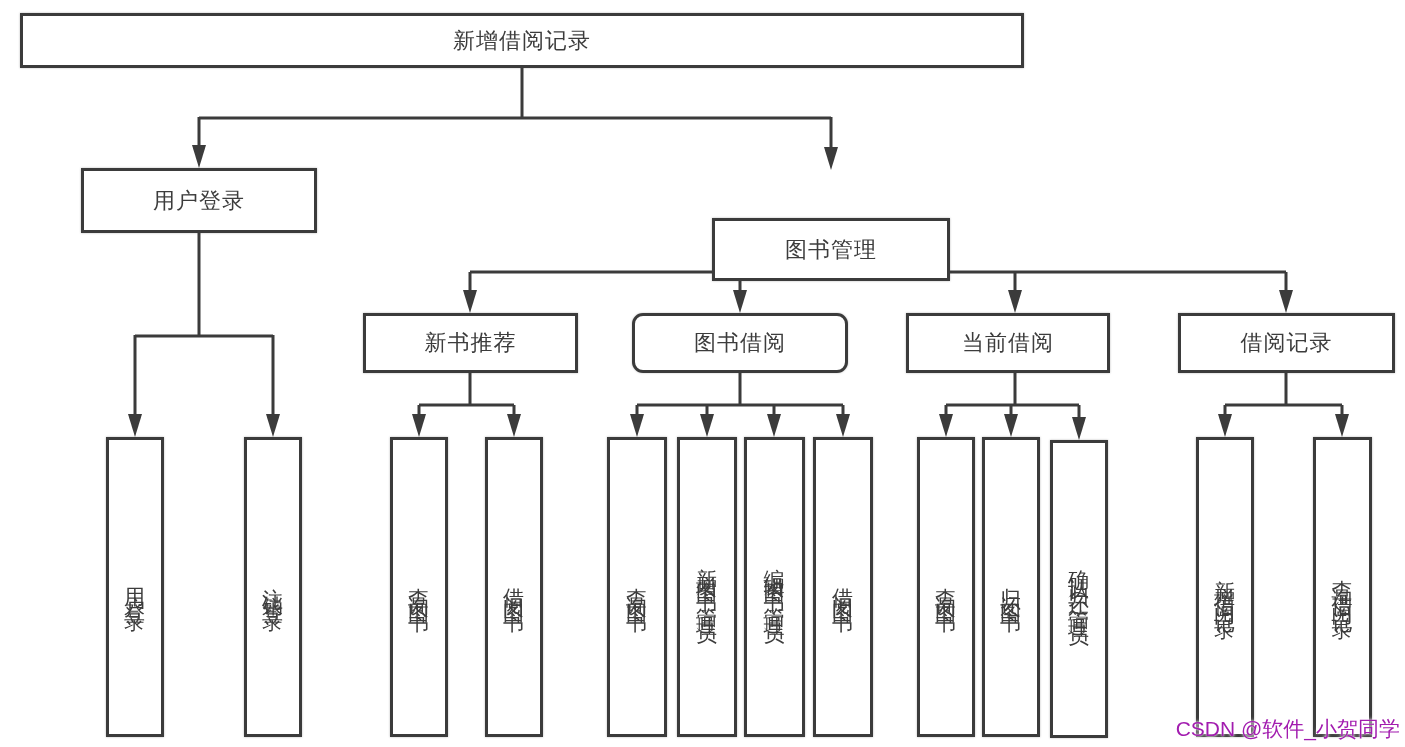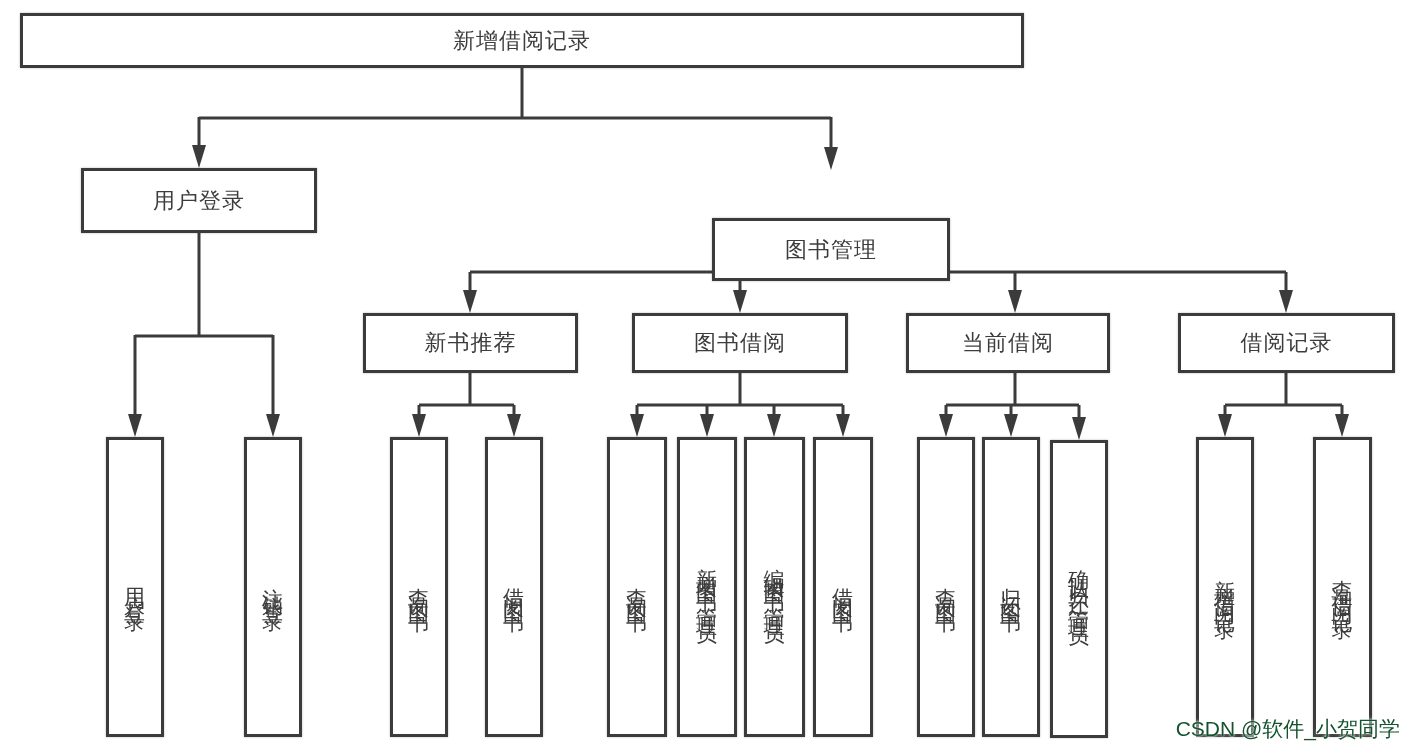--- a/index.html
+++ b/index.html
@@ -35,21 +35,21 @@
     font-size: 21px;
     letter-spacing: 8px;
     line-height: 1;
     white-space: nowrap;
   }
   .watermark {
     position: absolute;
     right: 5px;
     bottom: 4px;
     font-size: 21px;
-    color: #14532d;
+    color: #a21caf;
     text-shadow: 0 0 2px #ffffff, 0 0 4px #ffffff;
     z-index: 3;
     white-space: nowrap;
   }
 </style>
 </head>
 <body>
 
 <div class="canvas">
 
@@ -120,21 +120,21 @@
   <div class="node" style="left:81px; top:168px; width:236px; height:65px;">
     <span class="h-label">用户登录</span>
   </div>
   <div class="node" style="left:712px; top:170px; width:238px; height:63px;margin-top:48px;">
     <span class="h-label">图书管理</span>
   </div>
 
   <div class="node" style="left:363px; top:313px; width:215px; height:60px;">
     <span class="h-label">新书推荐</span>
   </div>
-  <div class="node" style="left:632px; top:313px; width:216px; height:60px;">
+  <div class="node" style="left:632px; top:313px; width:216px; height:60px;border-radius:11px;">
     <span class="h-label">图书借阅</span>
   </div>
   <div class="node" style="left:906px; top:313px; width:204px; height:60px;">
     <span class="h-label">当前借阅</span>
   </div>
   <div class="node" style="left:1178px; top:313px; width:217px; height:60px;">
     <span class="h-label">借阅记录</span>
   </div>
 
   <div class="node" style="left:106px; top:437px; width:58px; height:300px;">

